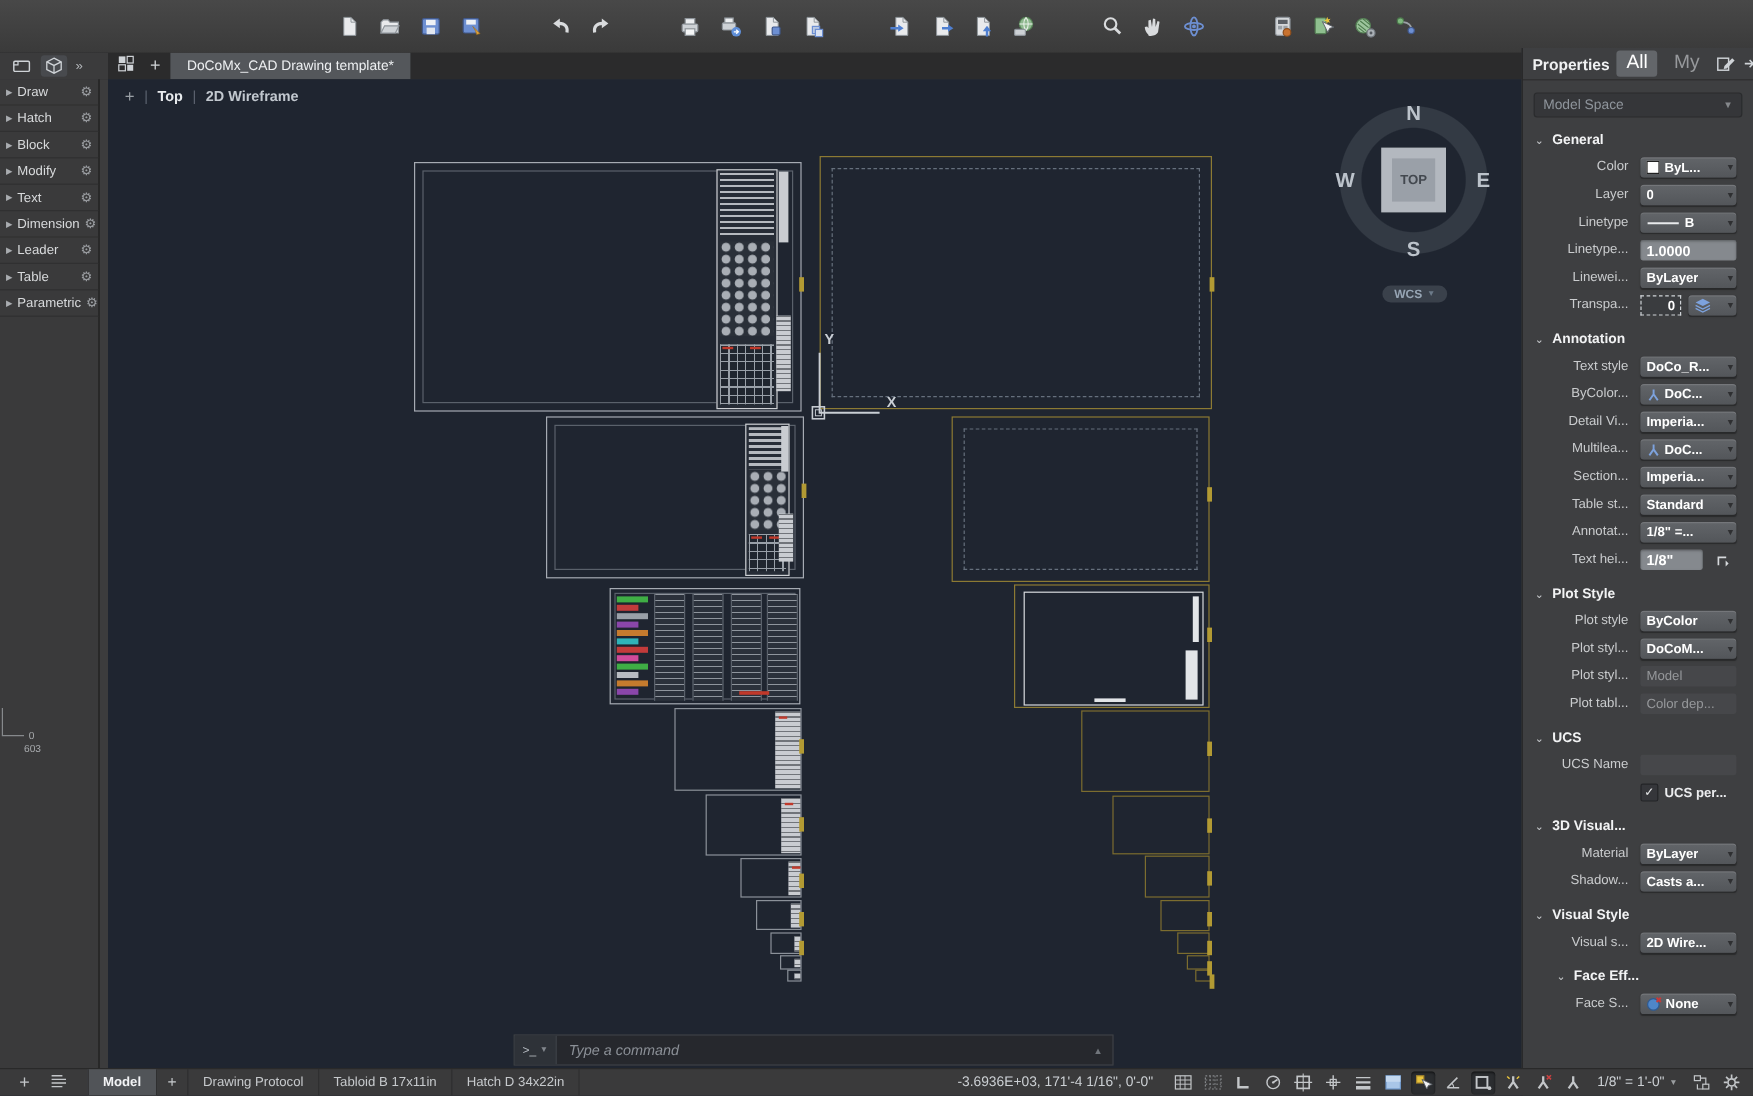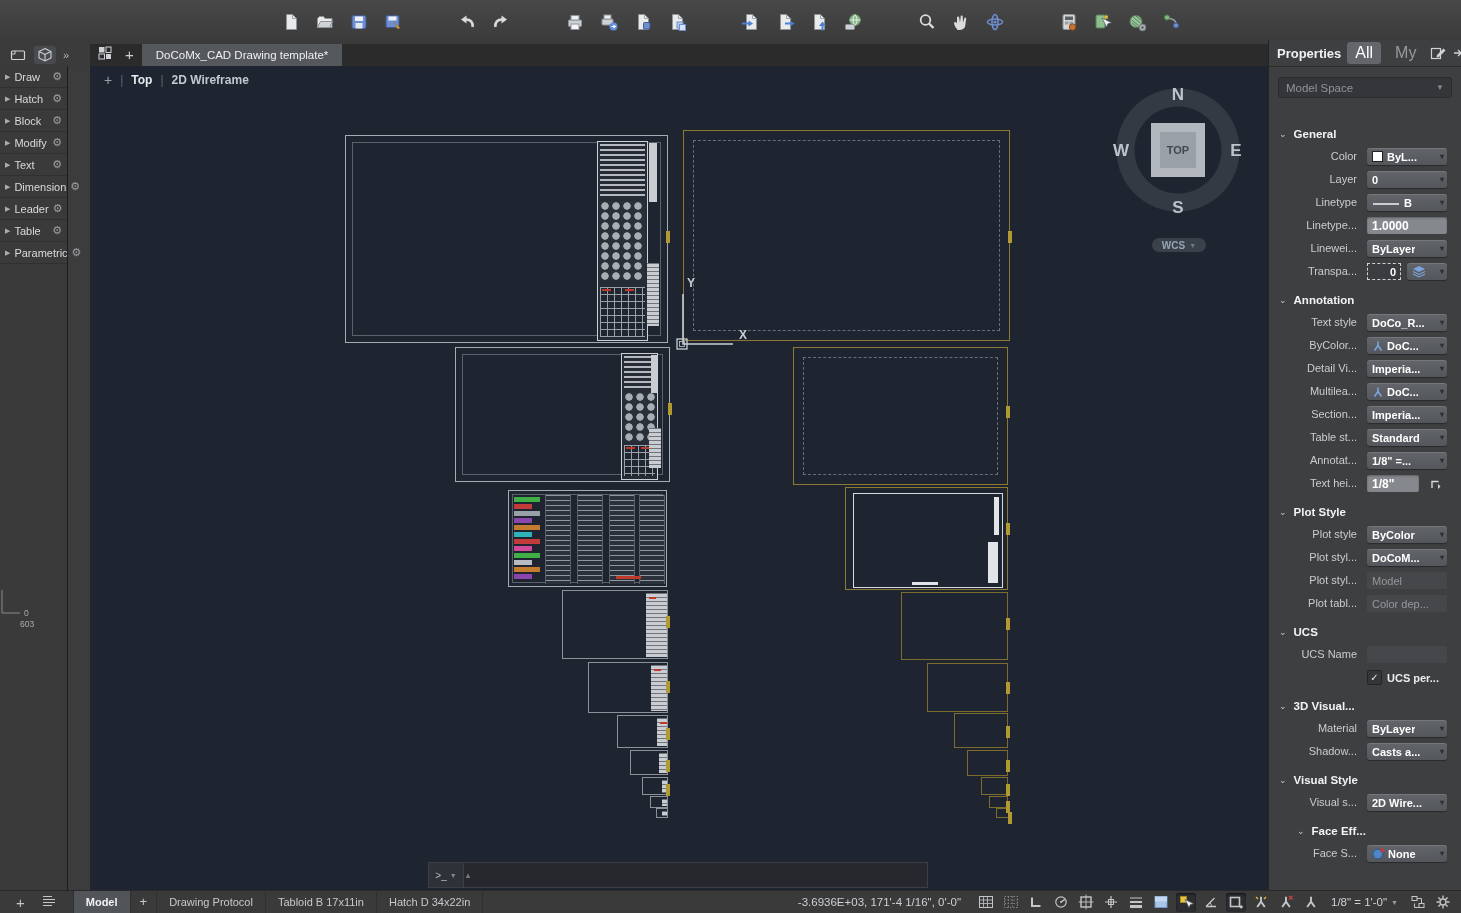--- a/index.html
+++ b/index.html
@@ -20,21 +20,21 @@
   .vbtn{width:22px;height:18px;display:flex;align-items:center;justify-content:center}
   .vbtn.sel{background:#484a4e;border-radius:3px}
   #ovf{color:#b4b7bb;font-size:11px;margin-left:2px}
   #tab-strip{position:absolute;left:90px;top:0;right:193px;height:22px;display:flex;align-items:center}
   #grid4{margin-left:7px}
   #tplus{color:#cfd2d5;font-size:15px;margin:0 8px 0 12px;line-height:22px}
   #tab-label{height:22px;line-height:22px;background:#54575b;color:#eef0f2;font-size:11.5px;
     padding:0 14px;white-space:nowrap}
 
   
-  #sidebar{position:absolute;left:0;top:66px;width:68px;height:824px;background:#3a3a3b;
+  #sidebar{position:absolute;left:0;top:66px;width:83px;height:824px;background:#3a3a3b;
     border-right:1px solid #1d1d1d;box-sizing:border-box}
   .srow{height:21px;border-bottom:1px solid #303031;display:flex;align-items:center;padding:0 5px;gap:4px}
   .tri{color:#a9acb0;font-size:7px}
   .slabel{flex:1;color:#d8dadc;font-size:11px}
   .sgear{color:#9b9ea2;font-size:11px}
 
   
   #canvas{position:absolute;left:90px;top:66px;width:1178px;height:824px;background:#1f2530;overflow:hidden}
   #cheader{position:absolute;left:14px;top:6px;display:flex;gap:8px;align-items:center;
     font-weight:bold;font-size:12px}
@@ -116,21 +116,21 @@
   #scalepill .c{font-size:7px;color:#9b9ea1}
 
   
   #props{position:absolute;left:1268px;top:40px;width:193px;height:873px;background:#3e3f41;
     border-left:1px solid #252526;box-sizing:border-box}
   #props-head{height:26px;display:flex;align-items:center;padding:0 8px;gap:6px;border-bottom:1px solid #2d2d2e}
   #props-title{font-size:13px;font-weight:bold;color:#f0f1f2;flex:1}
   .seg{font-size:16px;padding:2px 8px;border-radius:3px;color:#97999c}
   .seg.active{background:#63666a;color:#fff}
   .phicon{width:20px;display:flex;align-items:center;justify-content:center}
-  #space-dd{margin:10px 9px 19px;height:19px;background:#353639;border:1px solid #2a2b2d;border-radius:3px;
+  #space-dd{margin:10px 9px 2px;height:19px;background:#353639;border:1px solid #2a2b2d;border-radius:3px;
     color:#8f959c;font-size:11.5px;display:flex;align-items:center;padding:0 7px}
   .ddcaret{margin-left:auto;color:#85888c;font-size:8px}
   .sechead{display:flex;align-items:center;gap:7px;padding:11px 0 5px 10px}
   .sechead .chev{color:#c6c9cc;font-size:9px}
   .sechead .st{font-weight:bold;color:#f2f3f4;font-size:11.5px}
   .sechead.indent{padding-left:28px}
   .prow{position:relative;height:23px}
   .plabel{position:absolute;left:0;width:88px;text-align:right;line-height:23px;font-size:11px;color:#caccce;white-space:nowrap}
   .pctl{position:absolute;left:98px;top:3px;width:80px;height:17px;box-sizing:border-box}
   .dd{background:linear-gradient(#626569,#53565a);border-radius:3px;display:flex;align-items:center;
@@ -542,20 +542,21 @@
     </svg>
     <span class="ucslab" style="left:12px;top:0px">Y</span>
     <span class="ucslab" style="left:64px;top:52px">X</span>
   </div>
 
   <div id="cmdbar">
     <div id="cmdchip">
       <span>&gt;_</span>
       <span class="c">▼</span>
     </div>
+    <div id="cmdtext">Type a command</div>
     <div id="cmdcaret">▲</div>
   </div>
 </div>
 
 <div id="readout">
   <svg width="46" height="52">
       <path d="M2 2 V25 H20" fill="none" stroke="#86898c" stroke-width="1"></path>
     </svg>
   <span style="left:24px;top:20px">0</span>
   <span style="left:20px;top:31px">603</span>

